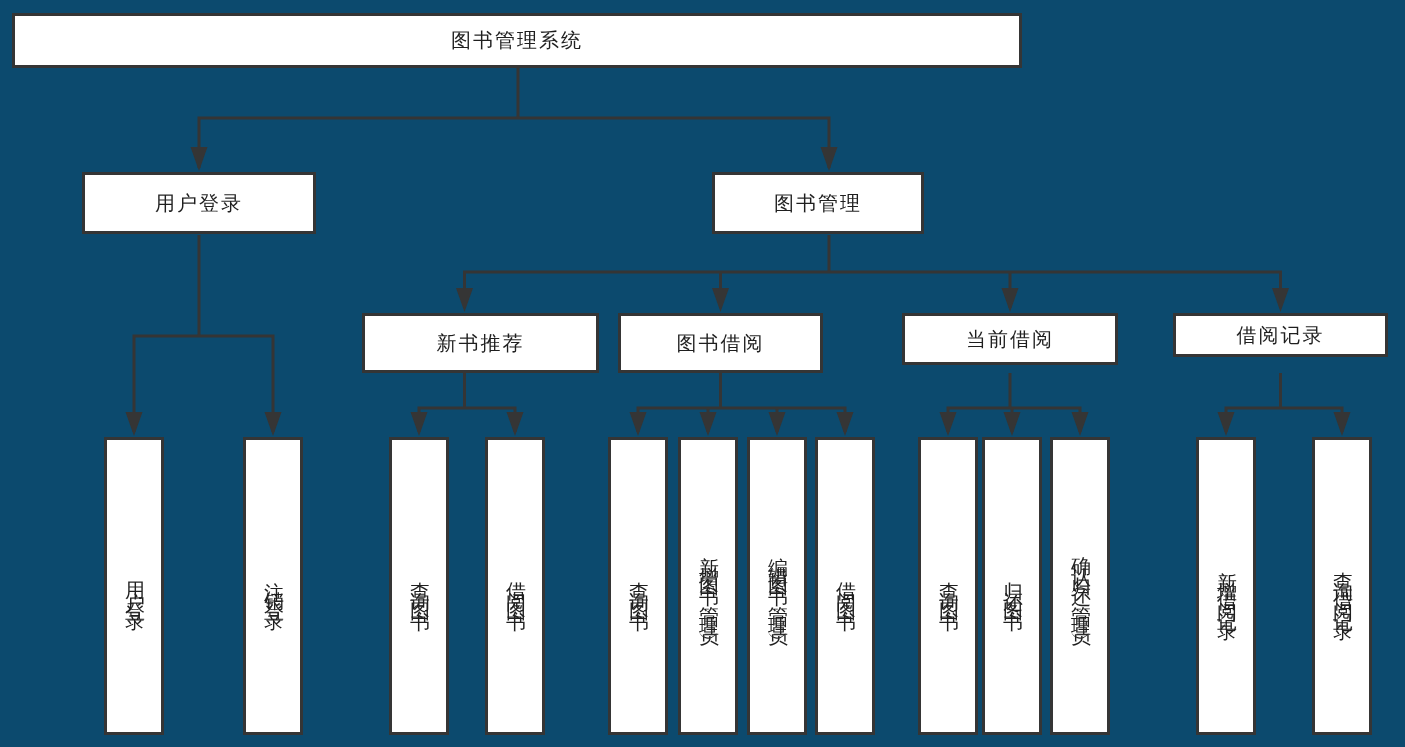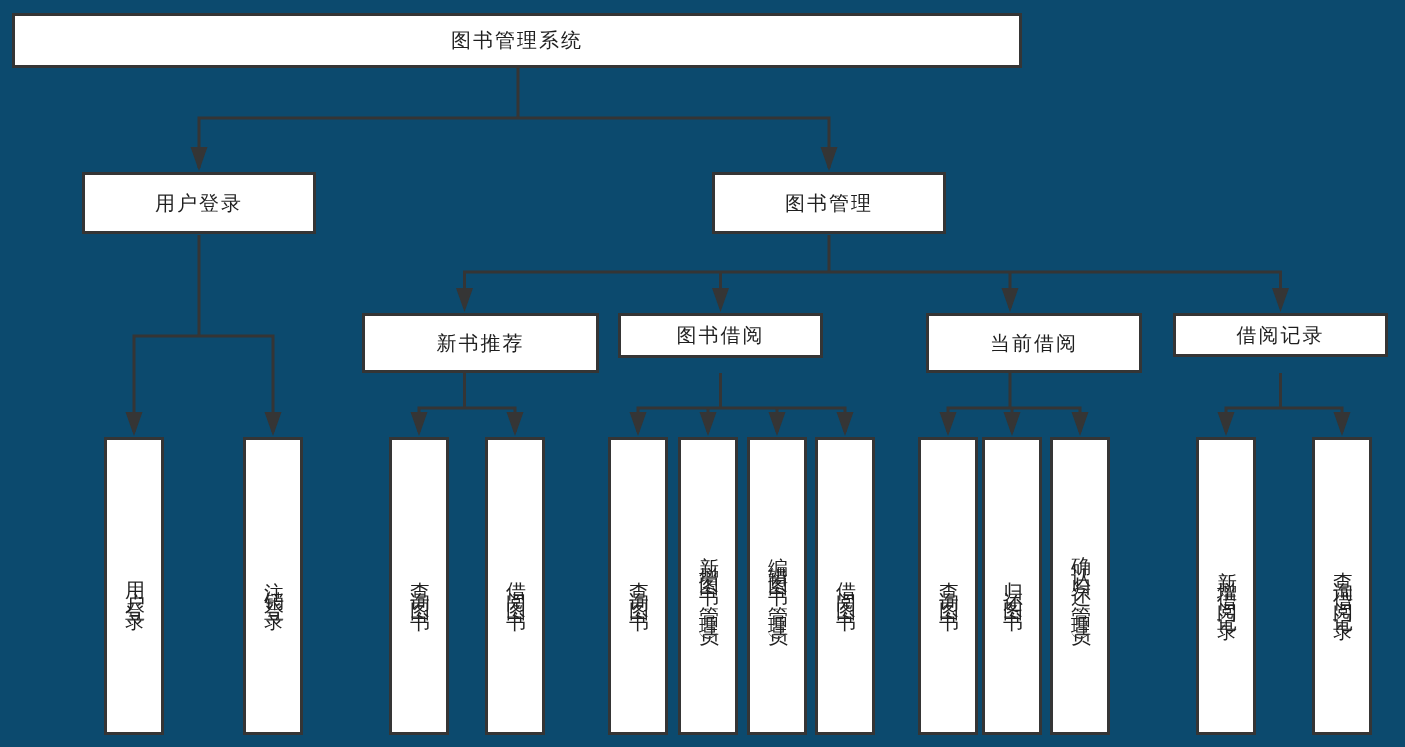--- a/index.html
+++ b/index.html
@@ -92,25 +92,25 @@
       <polygon points="1003.5,412 1020.5,412 1012,436"></polygon>
       <polygon points="1071.5,412 1088.5,412 1080,436"></polygon>
       <polygon points="1217.5,412 1234.5,412 1226,436"></polygon>
       <polygon points="1333.5,412 1350.5,412 1342,436"></polygon>
     </g>
   </svg>
 
   <div class="node" style="left:12px; top:13px; width:1010px; height:55px;">图书管理系统</div>
 
   <div class="node" style="left:82px; top:172px; width:234px; height:62px;">用户登录</div>
-  <div class="node" style="left:712px; top:172px; width:234px; height:62px;">图书管理</div>
+  <div class="node" style="left:712px; top:172px; width:212px; height:62px;">图书管理</div>
 
   <div class="node" style="left:362px; top:313px; width:237px; height:60px;">新书推荐</div>
-  <div class="node" style="left:618px; top:313px; width:205px; height:45px;">图书借阅</div>
-  <div class="node" style="left:926px; top:313px; width:216px; height:60px;">当前借阅</div>
+  <div class="node" style="left:618px; top:313px; width:205px; height:60px;">图书借阅</div>
+  <div class="node" style="left:902px; top:313px; width:216px; height:52px;">当前借阅</div>
   <div class="node" style="left:1173px; top:313px; width:215px; height:44px;">借阅记录</div>
 
   <div class="node leaf" style="left:104px;">用户登录</div>
   <div class="node leaf" style="left:243px;">注销登录</div>
   <div class="node leaf" style="left:389px;">查询图书</div>
   <div class="node leaf" style="left:485px;">借阅图书</div>
   <div class="node leaf" style="left:608px;">查询图书</div>
   <div class="node leaf" style="left:678px;">新增图书（管理员）</div>
   <div class="node leaf" style="left:747px;">编辑图书（管理员）</div>
   <div class="node leaf" style="left:815px;">借阅图书</div>

